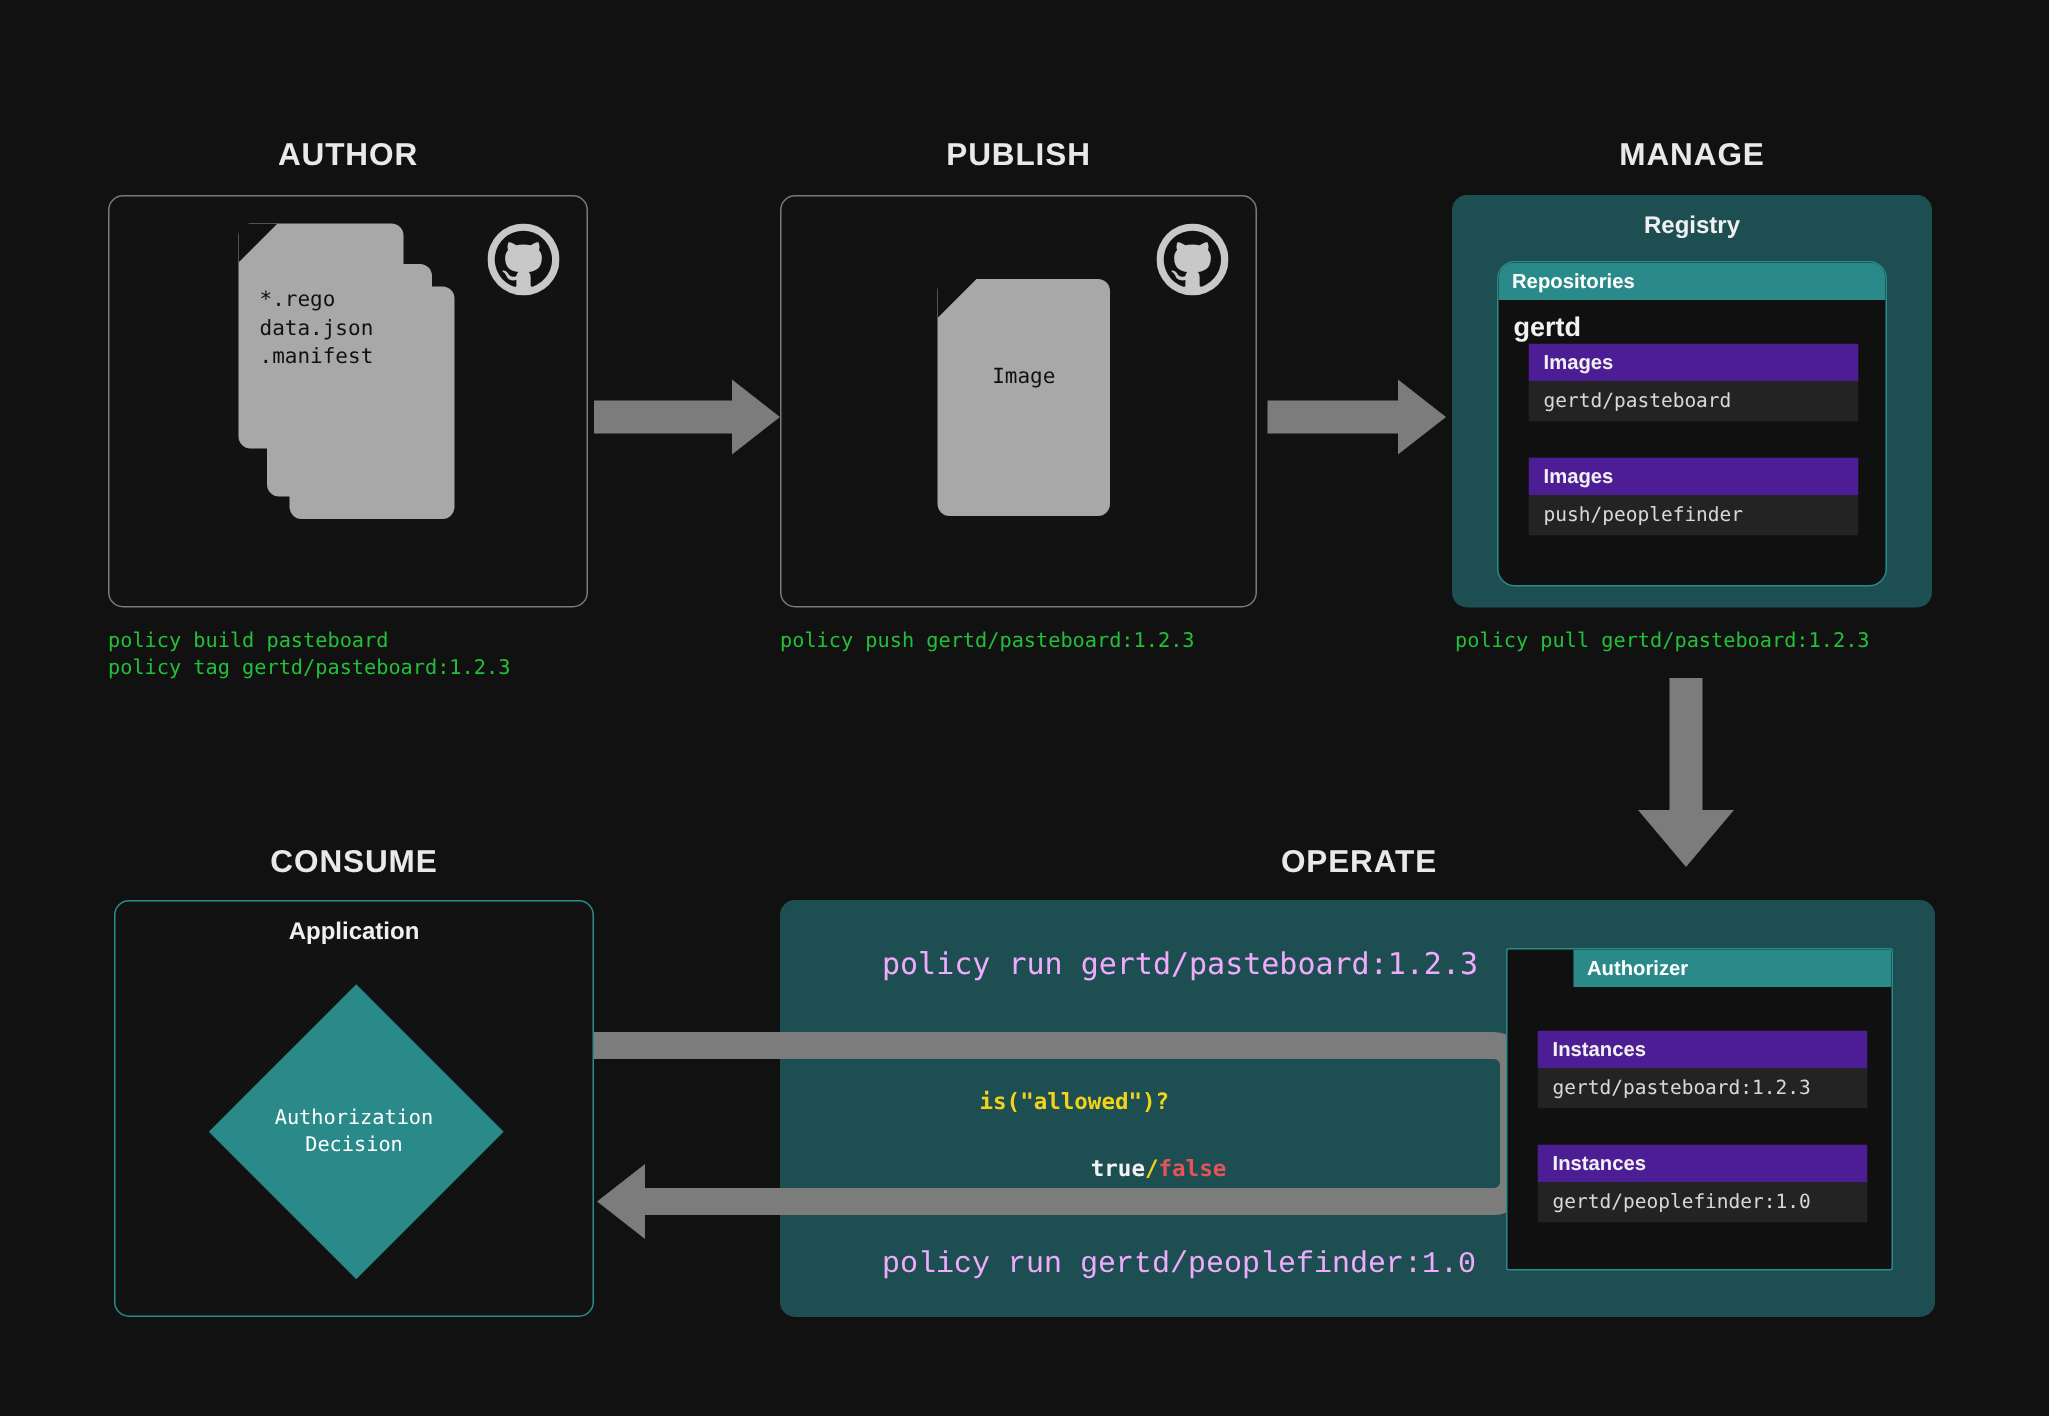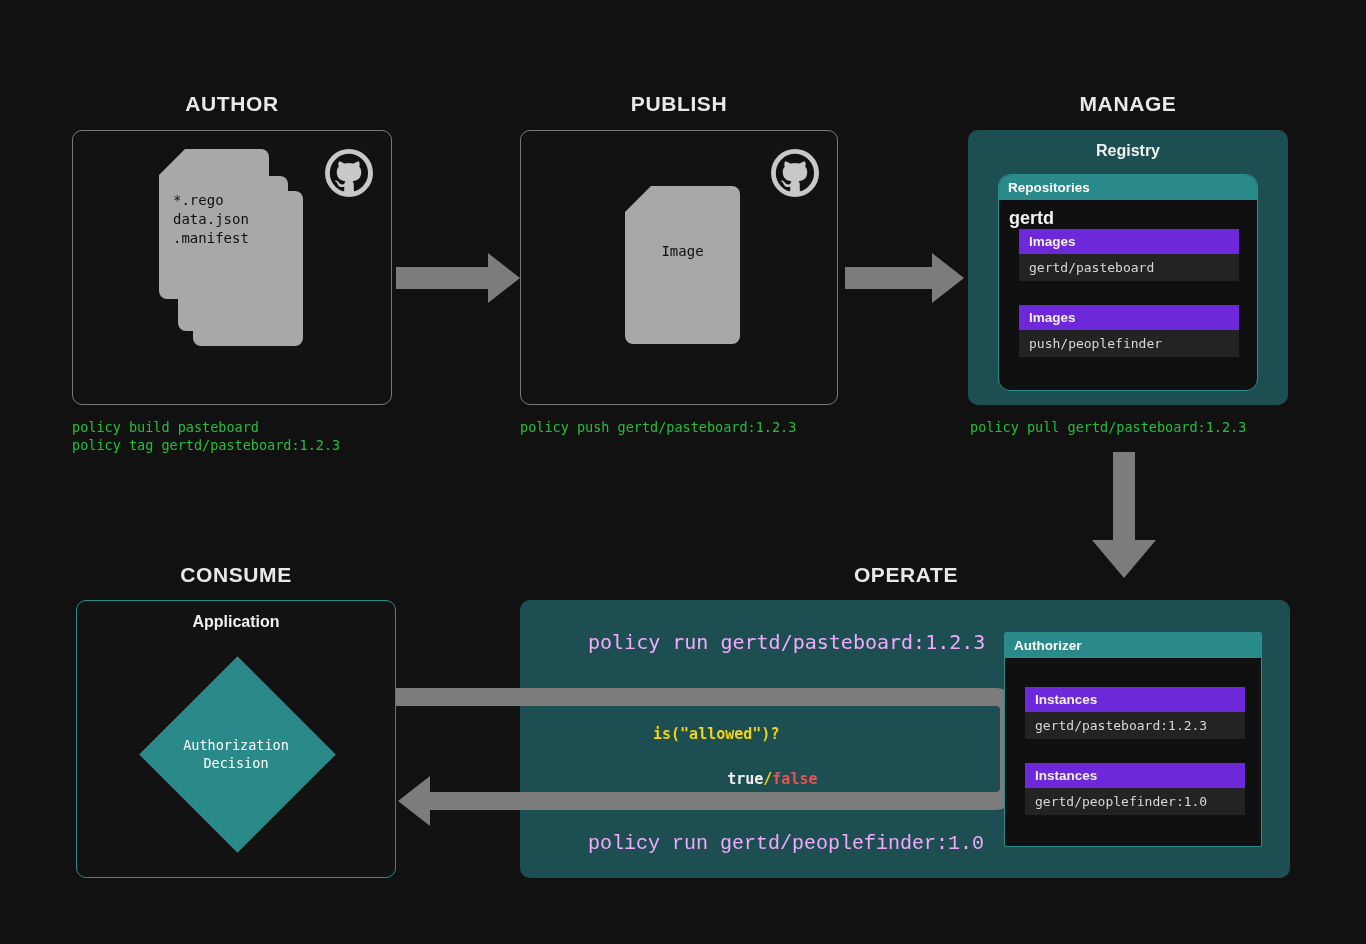--- a/index.html
+++ b/index.html
@@ -85,21 +85,21 @@
     font-weight: bold;
     font-size: 18px;
     padding: 8px 10px 4px 10px;
   }
   .sub-block {
     position: absolute;
     box-sizing: border-box;
     overflow: hidden;
   }
   .sub-header {
-    background: #6d28d9;
+    background: #4c1d95;
     color: #f0f0f0;
     font-weight: bold;
     font-size: 13.5px;
     padding: 5px 10px;
     box-sizing: border-box;
   }
   .sub-body {
     background: #232323;
     color: #d8d8d8;
     font-family: "DejaVu Sans Mono", monospace;
@@ -348,21 +348,21 @@
     </div>
 
     <div class="op-cmd" style="left:68px; top:232px;font-family:Liberation Mono, monospace;">policy run gertd/peoplefinder:1.0</div>
   </div>
 
   <div class="loop" style="left:860px; top:688px; width:158px; height:122px;"></div>
   <div class="arrow-shaft-h" style="left:396px; top:688px; width:490px; height:18px;"></div>
   <div class="arrow-shaft-h" style="left:430px; top:792px; width:456px; height:18px;"></div>
   <div class="arrow-head-l" style="left:398px; top:776px;"></div>
 
-  <div class="card" style="left:1004px; top:632px; width:258px; height:215px; border-radius:2px;">
+  <div class="card" style="left:1004px; top:632px; width:258px; height:215px; border-radius:2px;padding-left:44px;">
 
     <div class="card-header">Authorizer</div>
 
     <div class="sub-block" style="left:20px; top:54px; width:220px; height:52px;">
       <div class="sub-header">Instances</div>
       <div class="sub-body">gertd/pasteboard:1.2.3</div>
     </div>
 
     <div class="sub-block" style="left:20px; top:130px; width:220px; height:52px;">
       <div class="sub-header">Instances</div>

